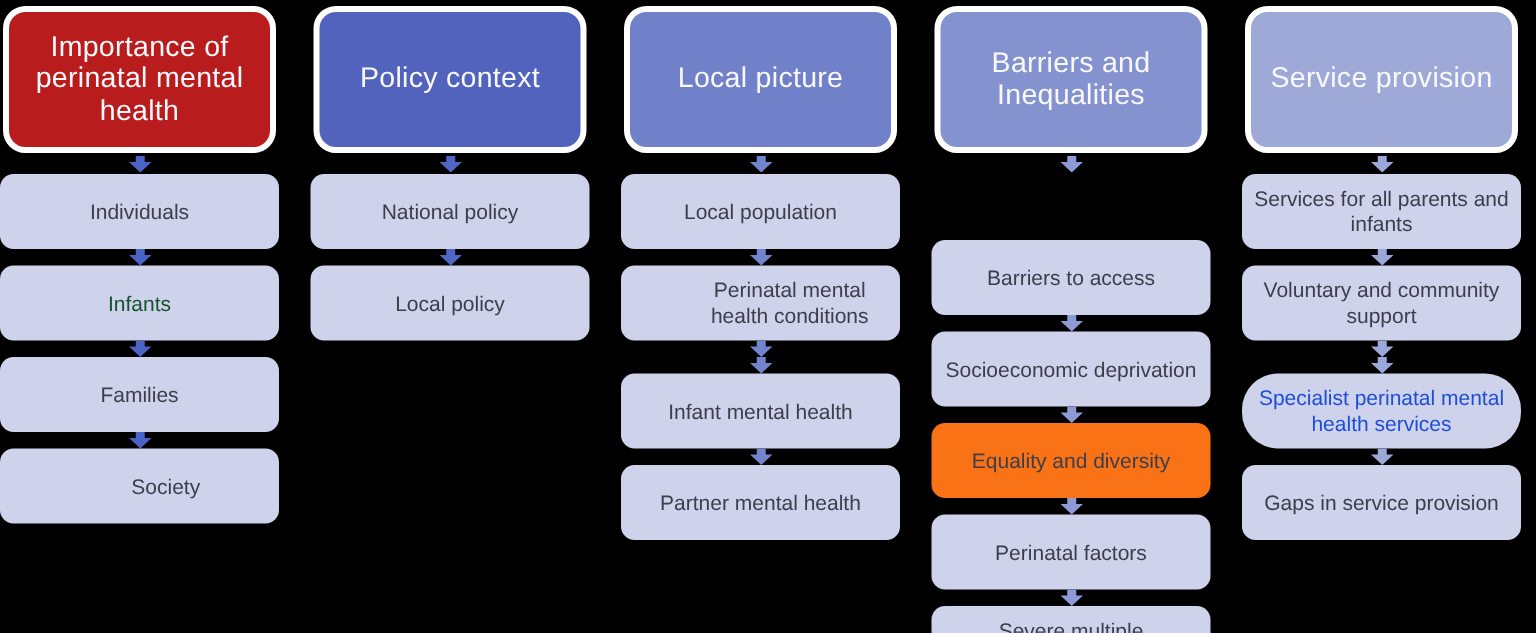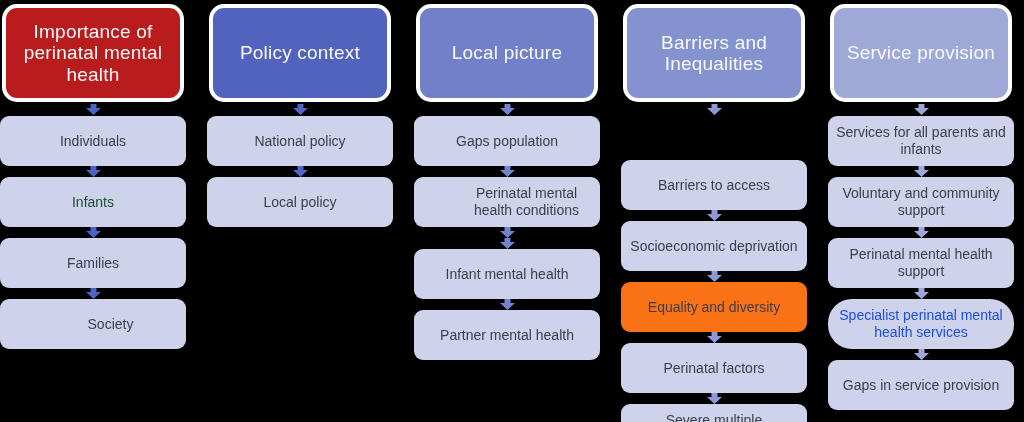--- a/index.html
+++ b/index.html
@@ -126,21 +126,21 @@
 
     <div class="column">
       <div class="header" style="background: rgb(112, 128, 201);">
         <span>Local picture</span>
       </div>
       <div class="arrow">
         <svg width="15" height="11" viewBox="0 0 15 11">
             <path d="M4.5 0 h6 v4 h4.5 L7.5 11 L0 4 h4.5 z" fill="#7384cf"></path>
           </svg>
       </div>
-      <div class="item" style="background: rgb(207, 210, 235); color: rgb(61, 61, 75);">Gaps population</div>
+      <div class="item" style="background: rgb(207, 210, 235); color: rgb(61, 61, 75);">Local population</div>
       <div class="arrow mid">
         <svg width="15" height="11" viewBox="0 0 15 11">
             <path d="M4.5 0 h6 v4 h4.5 L7.5 11 L0 4 h4.5 z" fill="#7384cf"></path>
           </svg>
       </div>
       <div class="item" style="background: rgb(207, 210, 235); color: rgb(61, 61, 75); padding-left: 44px;">Perinatal mental health conditions</div>
       <div class="arrow mid">
         <svg width="15" height="11" viewBox="0 0 15 11">
             <path d="M4.5 0 h6 v4 h4.5 L7.5 11 L0 4 h4.5 z" fill="#7384cf"></path>
           </svg>
@@ -209,21 +209,20 @@
         <svg width="15" height="11" viewBox="0 0 15 11">
             <path d="M4.5 0 h6 v4 h4.5 L7.5 11 L0 4 h4.5 z" fill="#9ca7da"></path>
           </svg>
       </div>
       <div class="item" style="background: rgb(207, 210, 235); color: rgb(61, 61, 75);">Voluntary and community support</div>
       <div class="arrow mid">
         <svg width="15" height="11" viewBox="0 0 15 11">
             <path d="M4.5 0 h6 v4 h4.5 L7.5 11 L0 4 h4.5 z" fill="#9ca7da"></path>
           </svg>
       </div>
-      <div class="item" style="background: rgb(207, 210, 235); color: rgb(61, 61, 75);">Perinatal mental health support</div>
       <div class="arrow mid">
         <svg width="15" height="11" viewBox="0 0 15 11">
             <path d="M4.5 0 h6 v4 h4.5 L7.5 11 L0 4 h4.5 z" fill="#9ca7da"></path>
           </svg>
       </div>
       <div class="item" style="background: rgb(207, 210, 235); color: #1d4ed8; border-radius: 24px;">Specialist perinatal mental health services</div>
       <div class="arrow mid">
         <svg width="15" height="11" viewBox="0 0 15 11">
             <path d="M4.5 0 h6 v4 h4.5 L7.5 11 L0 4 h4.5 z" fill="#9ca7da"></path>
           </svg>

